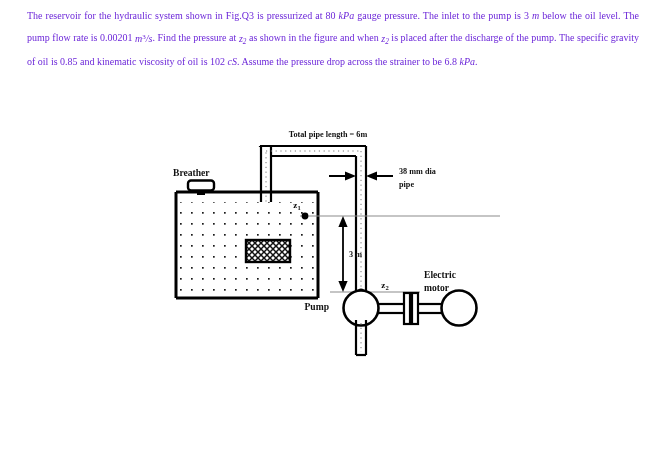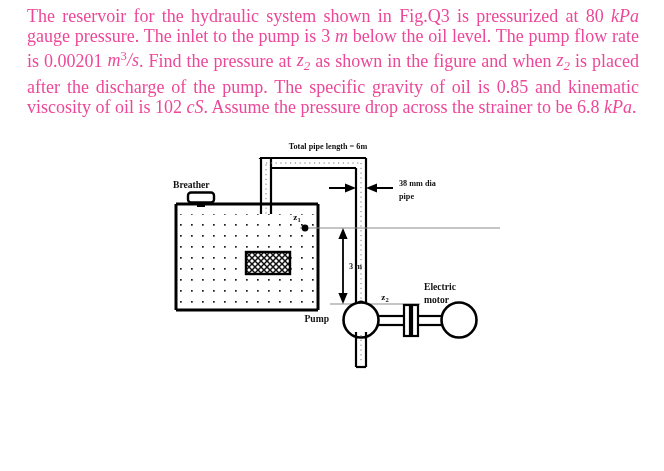--- a/index.html
+++ b/index.html
@@ -21,25 +21,25 @@
     background: #ffffff;
   }
 
   
   #problem-text {
     position: absolute;
     left: 27px;
     top: 6px;
     width: 612px;
     font-family: "Liberation Serif", serif;
-    font-size: 18px;
+    font-size: 10px;
     line-height: 20.4px;
     text-align: justify;
     text-justify: inter-word;
-    color: #ec4899;
+    color: #6d28d9;
   }
   #problem-text .math {
     font-family: "Liberation Serif", serif;
     font-style: italic;
   }
   #problem-text sub {
     font-size: 0.72em;
     vertical-align: -0.28em;
     font-style: italic;
   }
@@ -47,21 +47,21 @@
     font-size: 0.7em;
     vertical-align: 0.45em;
     font-style: normal;
   }
   .nowrap { white-space: nowrap; }
 
   
   #figure {
     position: absolute;
     left: 0px;
-    top: 132px;
+    top: 120px;
     width: 664px;
     height: 245px;
   }
   #figure svg { display: block; }
 
   .fig-label {
     font-family: "Liberation Serif", serif;
     font-weight: bold;
     font-size: 8.2px;
     fill: #111111;

